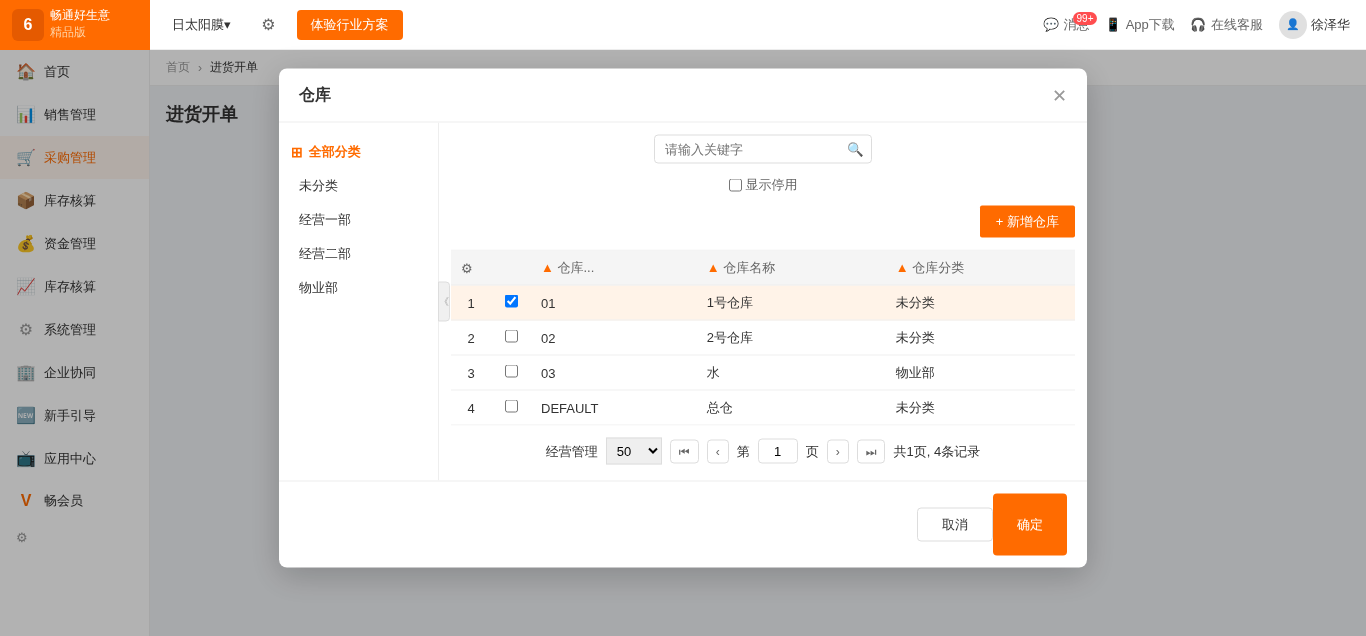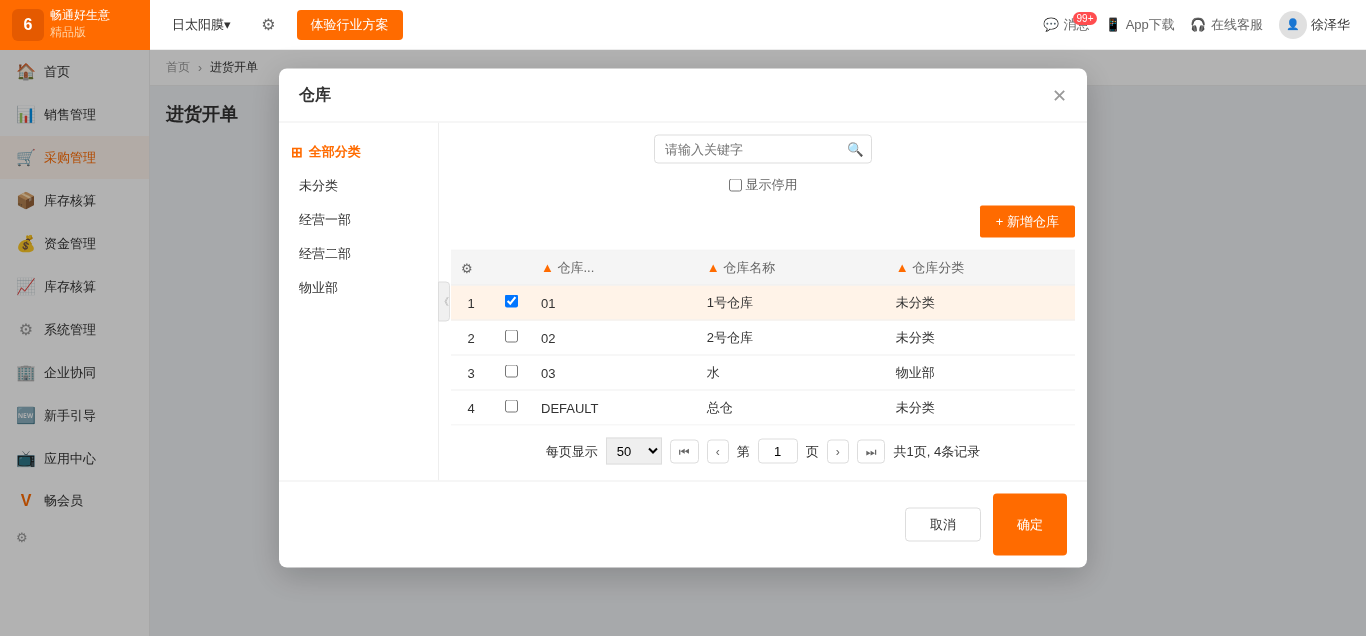--- a/index.html
+++ b/index.html
@@ -84,21 +84,21 @@
     .col-num { text-align:center;color:#666; }
 
     
     .pagination { display:flex;align-items:center;justify-content:center;gap:8px;padding:12px 0 4px;font-size:13px;color:#333; }
     .page-btn { border:1px solid #ddd;background:#fff;padding:4px 8px;border-radius:4px;cursor:pointer;color:#666;font-size:12px; }
     .page-btn:disabled { color:#ccc;cursor:default; }
     .page-input { width:40px;text-align:center;border:1px solid #ddd;border-radius:4px;padding:4px;font-size:13px; }
     .per-page-select { border:1px solid #ddd;border-radius:0;padding:4px 6px;font-size:13px; }
 
     
-    .modal-footer { padding:12px 20px;border-top:1px solid #eee;display:flex;align-items:center;justify-content:flex-end;gap:12px; }
+    .modal-footer { padding:12px 20px;border-top:1px solid #eee;display:flex;align-items:center;justify-content:flex-end;gap:0; }
     .btn-cancel { border:1px solid #ddd;background:#fff;color:#333;padding:7px 24px;border-radius:4px;cursor:pointer;font-size:13px; }
     .btn-confirm { background:#ff6b00;color:#fff;border:none;padding:22px 24px;border-radius:4px;cursor:pointer;font-size:13px; }
   </style>
 </head>
 <body>
 
 <div class="top-header">
   <div class="logo-area">
     <div class="logo-icon">
         <span>6</span>
@@ -280,21 +280,21 @@
     <td class="th-check"><input type="checkbox" style=""></td>
     <td>DEFAULT</td>
     <td>总仓</td>
     <td>未分类</td>
   </tr>
             </tbody>
         </table>
       </div>
 
       <div class="pagination">
-        <span>每页显示</span>
+        <span>经营管理</span>
         <select class="per-page-select">
           <option>50</option>
           <option>100</option>
         </select>
         <button class="page-btn">⏮</button>
         <button class="page-btn">‹</button>
         <span>第</span>
         <input class="page-input" type="text" value="1" style="">
         <span>页</span>
         <button class="page-btn">›</button>

